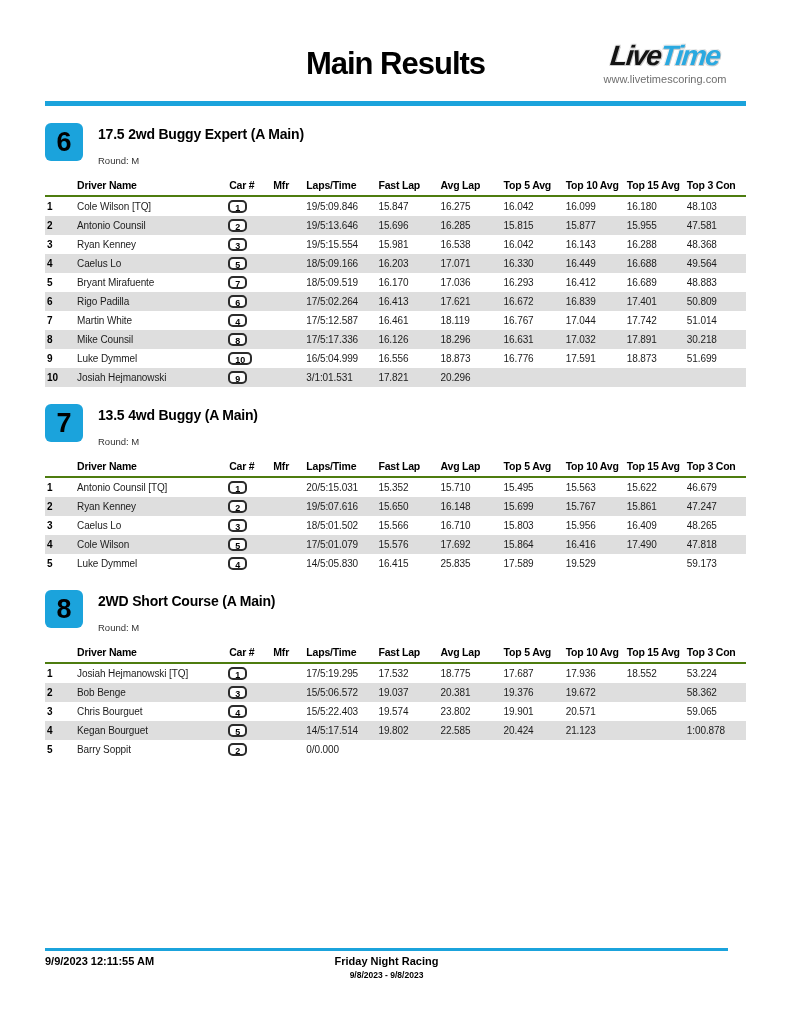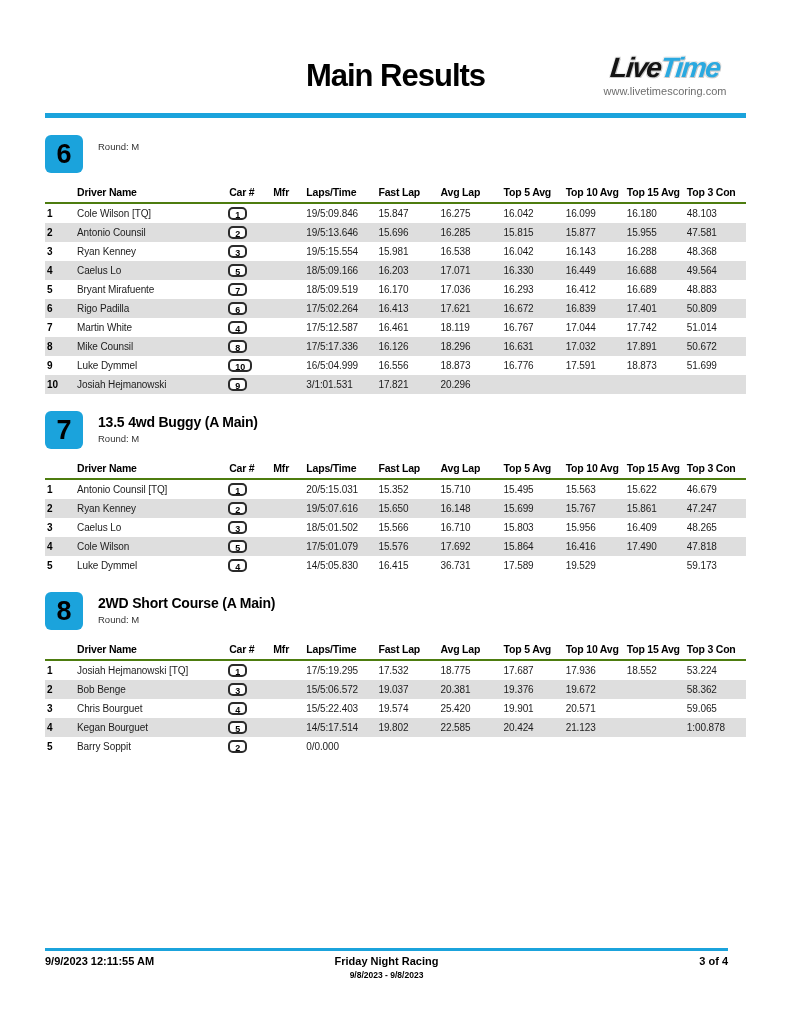--- a/index.html
+++ b/index.html
@@ -7,21 +7,21 @@
   body { font-family: "Liberation Sans", sans-serif; }
 
   .page {
     position: relative;
     width: 791px;
     height: 1024px;
     background: #ffffff;
     overflow: hidden;
     margin: 0 auto;
   }
-  .content { padding: 12px 45px; }
+  .content { padding: 0 45px; }
 
   
   .report-header { position: relative; height: 101px; }
   .report-title {
     position: absolute;
     left: 0; right: 0; top: 46px;
     text-align: center;
     font-size: 31px;
     font-weight: bold;
     letter-spacing: -1px;
@@ -54,21 +54,21 @@
   .race-badge {
     width: 38px; height: 38px;
     background: #1BA3DC;
     border-radius: 6px;
     display: flex; align-items: center; justify-content: center;
     font-size: 27px; font-weight: bold; color: #000;
     flex: 0 0 auto;
   }
   .race-titles { padding-top: 3px; }
   .race-title { font-size: 14px; font-weight: bold; color: #000; letter-spacing: -0.2px; }
-  .race-round { font-size: 9.5px; color: #333; margin-top: 3px; }
+  .race-round { font-size: 9.5px; color: #333; margin-top: 13px; }
 
   
   table.results { border-collapse: collapse; width: 100%; margin-top: 10px; table-layout: fixed; }
   .results th {
     text-align: left;
     font-size: 10.5px;
     font-weight: bold;
     color: #000;
     padding: 3px 2px 4px 2px;
     border-bottom: 2px solid #4d7c0f;
@@ -145,20 +145,21 @@
       </div>
     </div>
 
     <div class="top-rule"></div>
 
     <div>
   <div class="race-section">
     <div class="race-header">
       <div class="race-badge">6</div>
       <div class="race-titles">
+        <div class="race-title">17.5 2wd Buggy Expert (A Main)</div>
         <div class="race-round">Round: M</div>
       </div>
     </div>
     <table class="results">
       <colgroup>
         <col class="col-pos">
               <col class="col-driver">
               <col class="col-car">
               <col class="col-mfr">
         <col class="col-laps">
@@ -287,21 +288,21 @@
     <td class="pos-cell">8</td>
     <td>Mike Counsil</td>
     <td class="car-cell"><span class="car-badge">8</span></td>
     <td></td>
     <td>17/5:17.336</td>
     <td>16.126</td>
     <td>18.296</td>
     <td>16.631</td>
     <td>17.032</td>
     <td>17.891</td>
-    <td>50.672</td>
+    <td>30.218</td>
   </tr>
 
   <tr>
     <td class="pos-cell">9</td>
     <td>Luke Dymmel</td>
     <td class="car-cell"><span class="car-badge">10</span></td>
     <td></td>
     <td>16/5:04.999</td>
     <td>16.556</td>
     <td>18.873</td>
@@ -422,21 +423,21 @@
     <td>47.818</td>
   </tr>
 
   <tr>
     <td class="pos-cell">5</td>
     <td>Luke Dymmel</td>
     <td class="car-cell"><span class="car-badge">4</span></td>
     <td></td>
     <td>14/5:05.830</td>
     <td>16.415</td>
-    <td>36.731</td>
+    <td>25.835</td>
     <td>17.589</td>
     <td>19.529</td>
     <td></td>
     <td>59.173</td>
   </tr>
 </tbody>
     </table>
   </div>
 
   <div class="race-section">
@@ -505,21 +506,21 @@
     <td>58.362</td>
   </tr>
 
   <tr>
     <td class="pos-cell">3</td>
     <td>Chris Bourguet</td>
     <td class="car-cell"><span class="car-badge">4</span></td>
     <td></td>
     <td>15/5:22.403</td>
     <td>19.574</td>
-    <td>25.420</td>
+    <td>23.802</td>
     <td>19.901</td>
     <td>20.571</td>
     <td></td>
     <td>59.065</td>
   </tr>
 
   <tr>
     <td class="pos-cell">4</td>
     <td>Kegan Bourguet</td>
     <td class="car-cell"><span class="car-badge">5</span></td>
@@ -552,15 +553,14 @@
 </div>
 
   </div>
 
   <div class="footer">
     <div class="footer-left">9/9/2023 12:11:55 AM</div>
     <div class="footer-center">
       <div class="footer-event">Friday Night Racing</div>
       <div class="footer-dates">9/8/2023 - 9/8/2023</div>
     </div>
-    <div class="footer-right">3 of 4</div>
   </div>
 </div>
 
 </body></html>

